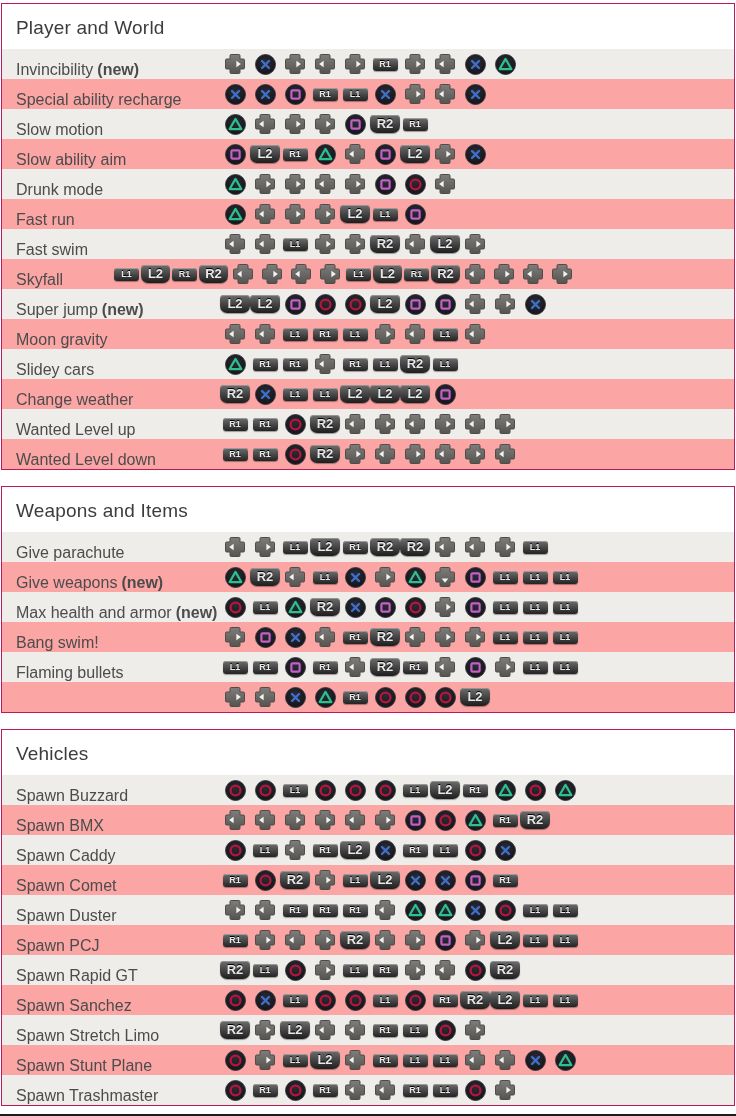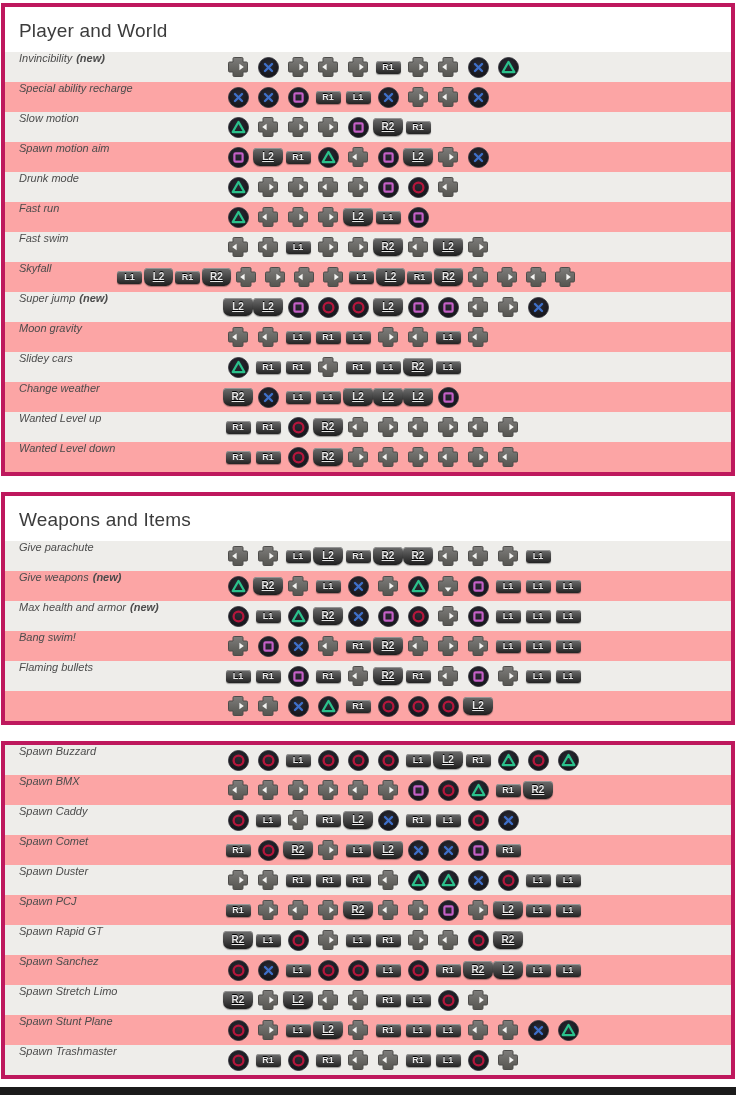--- a/index.html
+++ b/index.html
@@ -1,34 +1,34 @@
 <!DOCTYPE html>
 <html><head>
 <meta charset="utf-8">
 <style>
   html,body{margin:0;padding:0;background:#ffffff;}
   body{width:736px;font-family:"Liberation Sans", sans-serif;}
   .page{width:736px;min-height:1116px;background:#fff;box-sizing:border-box;padding-top:3px;}
-  .section{border:4px solid #be185d;background:#fff;margin:0 1px 16px 1px;}
+  .section{border:1px solid #be185d;background:#fff;margin:0 1px 16px 1px;}
   .section-title{margin:0;padding:13px 14px 10px 14px;font-size:19px;font-weight:400;color:#3c3c3c;letter-spacing:.2px;}
   .row{height:30px;position:relative;display:flex;align-items:center;background:#fca5a5;}
   .row.odd{background:#eeedea;}
-  .label{position:absolute;left:14px;top:0;height:30px;display:flex;align-items:flex-start;font-size:11px;color:#4c4c4c;white-space:nowrap;font-style:italic;}
+  .label{position:absolute;left:14px;top:0;height:30px;display:flex;align-items:flex-end;font-size:16px;color:#4c4c4c;white-space:nowrap;}
   .label b{font-weight:bold;margin-left:4px;}
   .icons{margin-left:218px;display:flex;align-items:center;flex-wrap:nowrap;}
   .icons.tight{margin-left:110px;}
   .slot{width:30px;display:flex;justify-content:center;align-items:center;}
   .icons.tight .slot{width:29px;}
   .slot svg{display:block;}
   .sb{display:inline-block;color:#e8e8e8;font-weight:bold;text-align:center;
       text-shadow:0 -1px 0 #000;box-sizing:border-box;}
   .sb1{width:25px;height:13px;line-height:13px;font-size:9px;border-radius:3px;
        background:linear-gradient(#6d6d6d,#232323);box-shadow:inset 0 1px 0 #9a9a9a, 0 1px 1px rgba(0,0,0,.35);}
-  .sb2{width:33px;height:18px;line-height:18px;font-size:10px;border-radius:4px 4px 7px 7px;
-       background:linear-gradient(#6d6d6d,#1d1d1d);box-shadow:inset 0 1px 0 #959595, 0 1px 1px rgba(0,0,0,.35);text-decoration:underline;}
+  .sb2{width:33px;height:18px;line-height:18px;font-size:13px;border-radius:4px 4px 7px 7px;
+       background:linear-gradient(#6d6d6d,#1d1d1d);box-shadow:inset 0 1px 0 #959595, 0 1px 1px rgba(0,0,0,.35);}
   .bottom-bar{height:8px;background:#1b1b1b;margin-top:-8px;}
 </style>
 </head>
 <body>
 
 <svg width="0" height="0" style="position:absolute" aria-hidden="true">
   <defs>
     <linearGradient id="dpadGrad" x1="0" y1="0" x2="0" y2="1">
       <stop offset="0" stop-color="#7e7d7b"></stop>
         <stop offset="1" stop-color="#55544f"></stop>
@@ -194,21 +194,21 @@
             </span>
             <span class="slot">
               <span class="sb sb2">R2</span>
             </span>
             <span class="slot">
               <span class="sb sb1">R1</span>
             </span>
           </div>
         </div>
         <div class="row">
-          <div class="label">Spawn motion aim</div>
+          <div class="label">Slow ability aim</div>
           <div class="icons">
             <span class="slot">
               <svg width="21" height="21" viewBox="0 0 21 21">
                 <circle cx="10.5" cy="10.5" r="10" fill="url(#faceGrad)" stroke="#34343c" stroke-width="0.9"></circle>
                 <rect x="6.4" y="6.4" width="8.2" height="8.2" rx="1.2" stroke="#c45fc6" stroke-width="2.2" fill="none"></rect>
               </svg>
             </span>
             <span class="slot">
               <span class="sb sb2">L2</span>
             </span>
@@ -1107,20 +1107,21 @@
                 <circle cx="10.5" cy="10.5" r="4.9" stroke="#b5163c" stroke-width="2.3" fill="none"></circle>
               </svg>
             </span>
             <span class="slot">
               <span class="sb sb2">L2</span>
             </span>
           </div>
         </div>
       </div>
       <div class="section">
+        <h2 class="section-title">Vehicles</h2>
         <div class="row odd">
           <div class="label">Spawn Buzzard</div>
           <div class="icons">
             <span class="slot">
               <svg width="21" height="21" viewBox="0 0 21 21">
                 <circle cx="10.5" cy="10.5" r="10" fill="url(#faceGrad)" stroke="#34343c" stroke-width="0.9"></circle>
                 <circle cx="10.5" cy="10.5" r="4.9" stroke="#b5163c" stroke-width="2.3" fill="none"></circle>
               </svg>
             </span>
             <span class="slot">

